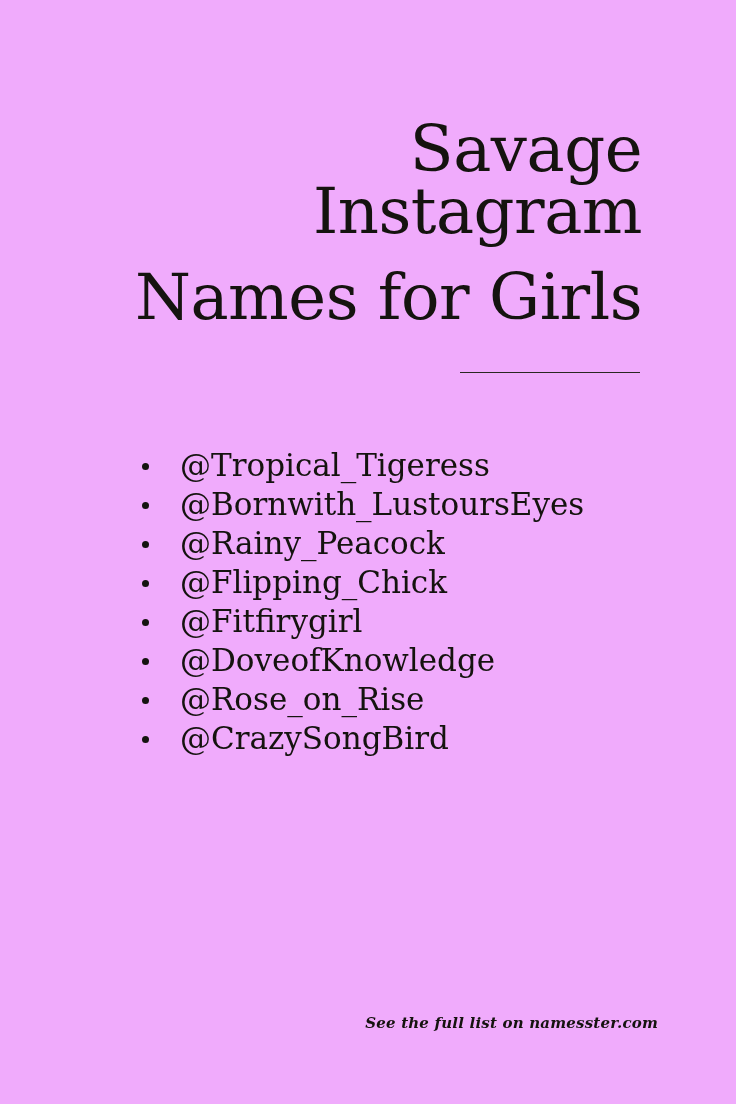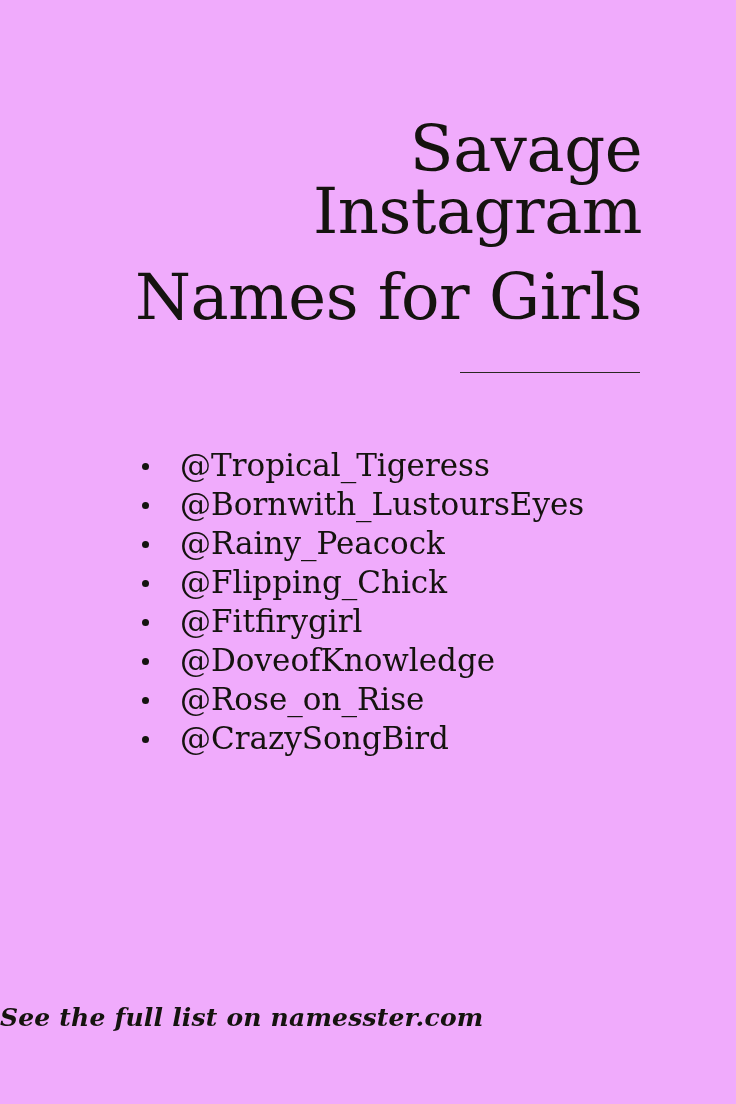--- a/index.html
+++ b/index.html
@@ -74,24 +74,25 @@
     width: 7px;
     height: 7px;
     border-radius: 50%;
     background: #15130f;
   }
   .footer {
     position: absolute;
     bottom: 72px;
     left: 0;
     right: 78px;
+    text-align: right;
     font-family: "DejaVu Serif", serif;
     font-style: italic;
     font-weight: bold;
-    font-size: 25px;
+    font-size: 15px;
     letter-spacing: 0.2px;
     color: #15130f;
   }
 </style>
 </head>
 <body>
 
 <div class="poster">
 
   <div class="title-block">

